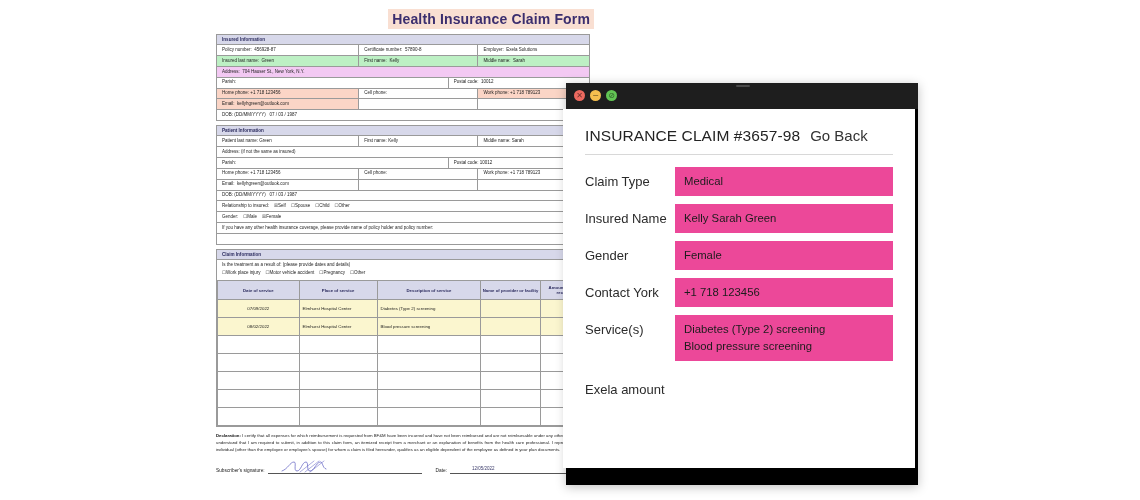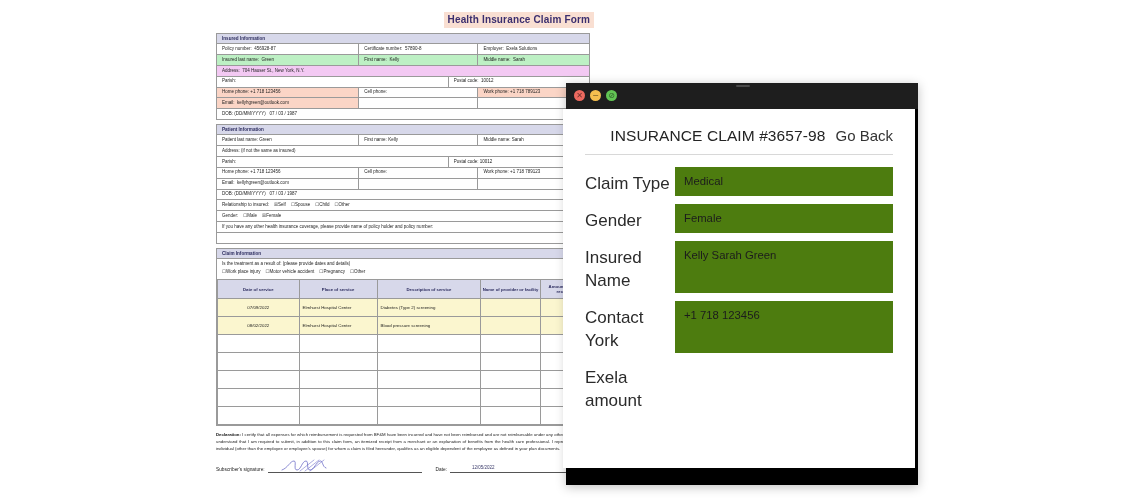--- a/index.html
+++ b/index.html
@@ -21,21 +21,21 @@
   }
   #form-title-wrap{
     text-align:right;
     padding:9px 2px 0 0;
   }
   #form-title{
     display:inline-block;
     background:#f9dfd2;
     color:#3b2e6e;
     font-weight:bold;
-    font-size:10px;
+    font-size:14px;
     letter-spacing:.15px;
     padding:3px 4px 3px 4px;
     line-height:1;
   }
 
   .sheet{
     margin-top:5px;
     width:374px;
     border:1px solid #9a9a9a;
     border-bottom:none;
@@ -181,21 +181,21 @@
     background:#ffffff;
     box-sizing:border-box;
     overflow:hidden;
   }
   #panel-inner{
     padding:18px 22px 0 22px;
   }
   #panel-head{
     display:flex;
     align-items:baseline;
-    justify-content:flex-end;
+    justify-content:flex-start;
     padding-bottom:9px;
     border-bottom:1px solid #d8d8d8;
   }
   #panel-title{
     font-size:15.5px;
     color:#242424;
     letter-spacing:.1px;
     font-weight:normal;
   }
   #go-back{
@@ -208,28 +208,28 @@
 
   #fields{padding-top:12px;}
   .frow{
     display:flex;
     align-items:stretch;
     margin-bottom:8px;
   }
   .frow.gap{margin-bottom:14px;}
   .flabel{
     flex:0 0 90px;
-    font-size:17px;
+    font-size:13px;
     color:#2b2b2b;
     padding-top:6px;
     line-height:1.35;
   }
   .fvalue{
     flex:1 1 auto;
-    background:#4d7c0f;
+    background:#ec4899;
     font-size:11.3px;
     color:#1c1c1c;
     padding:6px 9px 6px 9px;
     line-height:1.5;
     box-sizing:border-box;
     min-height:25px;
     white-space:pre-line;
   }
 
   #bottom-bar{
@@ -471,31 +471,36 @@
         <div id="panel-title">INSURANCE CLAIM #3657-98</div>
         <div id="go-back">Go Back</div>
       </div>
 
       <div id="fields">
           <div class="frow">
             <div class="flabel">Claim Type</div>
             <div class="fvalue">Medical</div>
           </div>
           <div class="frow">
+            <div class="flabel">Insured Name</div>
+            <div class="fvalue">Kelly Sarah Green</div>
+          </div>
+          <div class="frow">
             <div class="flabel">Gender</div>
             <div class="fvalue">Female</div>
-          </div>
-          <div class="frow">
-            <div class="flabel">Insured Name</div>
-            <div class="fvalue">Kelly Sarah Green</div>
           </div>
           <div class="frow">
             <div class="flabel">Contact York</div>
             <div class="fvalue">+1 718 123456</div>
           </div>
+          <div class="frow gap">
+            <div class="flabel">Service(s)</div>
+            <div class="fvalue">Diabetes (Type 2) screening
+Blood pressure screening</div>
+          </div>
           <div class="frow">
             <div class="flabel">Exela amount</div>
           </div>
         </div>
 
     </div>
   </div>
 
   <div id="bottom-bar"></div>
 </div>

